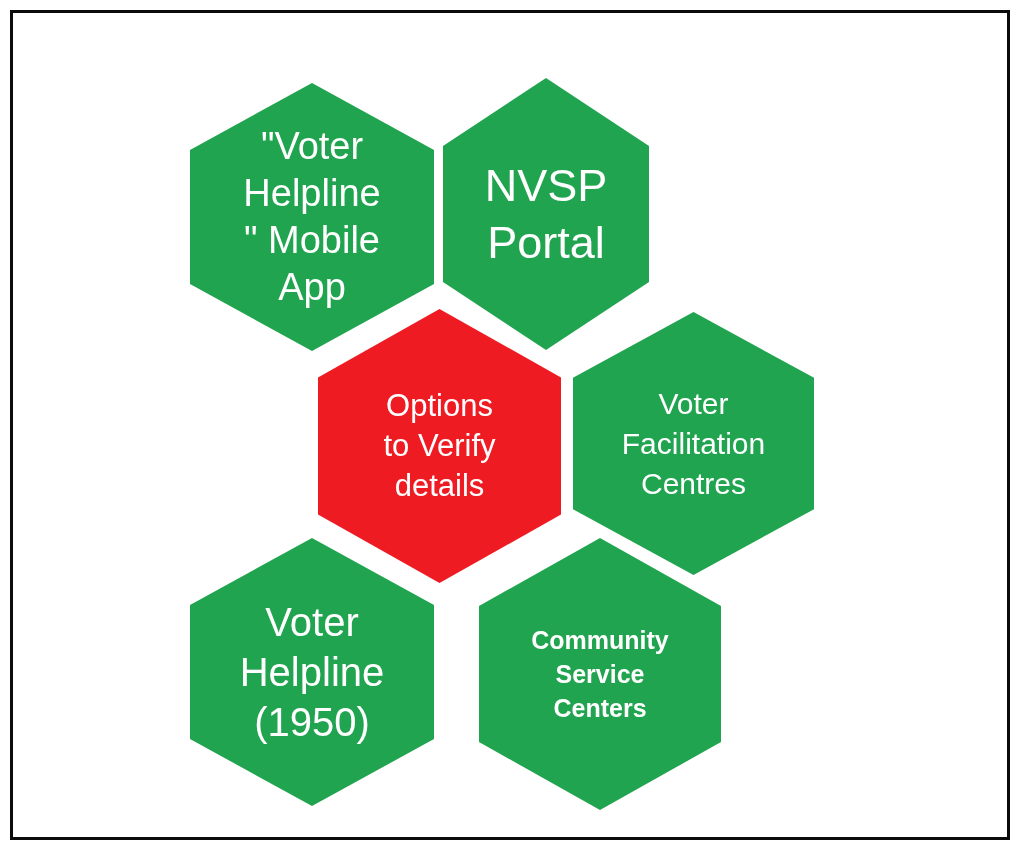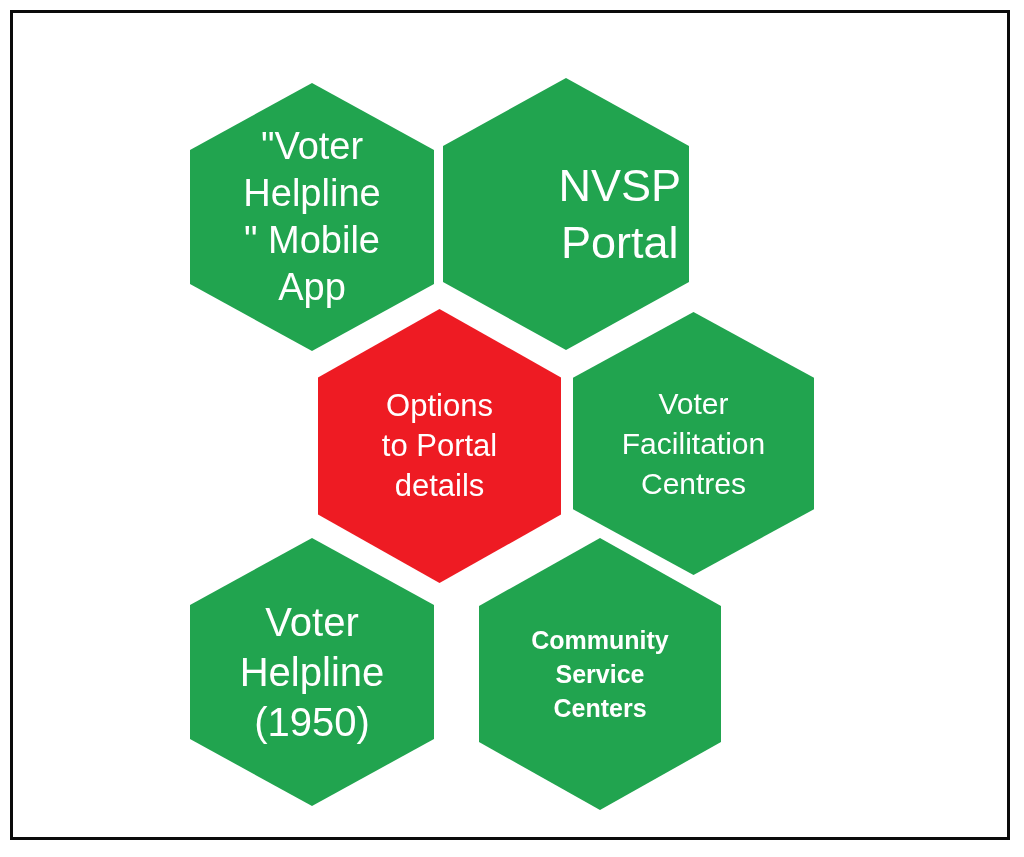--- a/index.html
+++ b/index.html
@@ -37,21 +37,21 @@
   .hex--red   { background: var(--red, #ee1b23); }
 
   .hex__label {
     white-space: pre-line;
     display: block;
     padding: 0 8px;
   }
 
   
   .hex--mobile   { left: 190px; top:  83px; width: 244px; height: 268px; font-size: 38px; line-height: 47px; }
-  .hex--nvsp     { left: 443px; top:  78px; width: 246px; height: 272px; font-size: 45px; line-height: 57px; justify-content: flex-end; }
+  .hex--nvsp     { left: 443px; top:  78px; width: 206px; height: 272px; font-size: 45px; line-height: 57px; }
   .hex--center   { left: 318px; top: 309px; width: 243px; height: 274px; font-size: 31px; line-height: 40px; }
   .hex--vfc      { left: 573px; top: 312px; width: 241px; height: 263px; font-size: 30px; line-height: 40px; }
   .hex--helpline { left: 190px; top: 538px; width: 244px; height: 268px; font-size: 40px; line-height: 50px; }
   .hex--csc      { left: 447px; top: 538px; width: 242px; height: 272px; font-size: 25px; line-height: 34px; font-weight: bold; margin-left: 32px; }
 </style>
 </head>
 <body>
 
 <div class="canvas">
   <div class="frame"></div>
@@ -63,21 +63,21 @@
 App</span>
   </div>
 
   <div class="hex hex--green hex--nvsp">
     <span class="hex__label">NVSP
 Portal</span>
   </div>
 
   <div class="hex hex--red hex--center">
     <span class="hex__label">Options
-to Portal
+to Verify
 details</span>
   </div>
 
   <div class="hex hex--green hex--vfc">
     <span class="hex__label">Voter
 Facilitation
 Centres</span>
   </div>
 
   <div class="hex hex--green hex--helpline">

